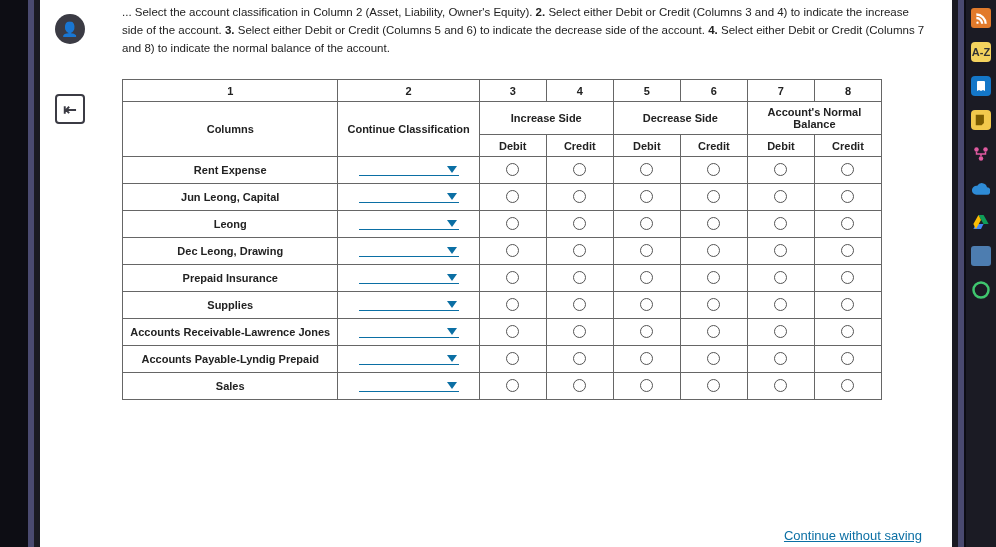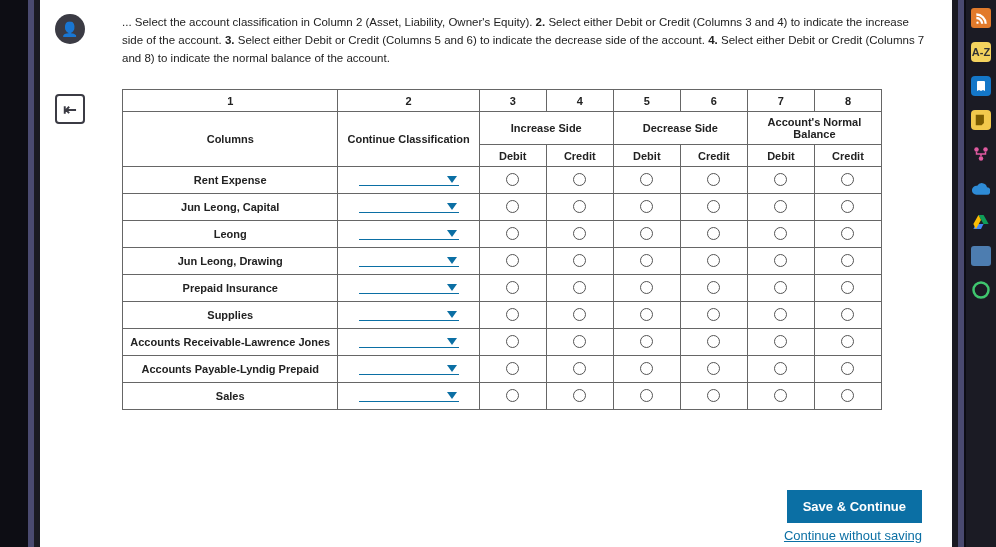--- a/index.html
+++ b/index.html
@@ -4,21 +4,21 @@
 <style>
 * { box-sizing: border-box; margin: 0; padding: 0; }
 html, body { width: 996px; height: 547px; overflow: hidden; font-family: Arial, Helvetica, sans-serif; background: #0a0a0f; }
 .screen { position: relative; width: 996px; height: 547px; background: #0d0d14; }
 .bezel { position: absolute; left: 28px; top: 0; width: 936px; height: 547px; background: #1a1a22; border-left: 6px solid #4a4a70; border-right: 6px solid #4a4a70; }
 .content-wrap { position: absolute; left: 40px; top: 0; width: 912px; height: 547px; background: #2b2b3d; }
 .left-rail { position: absolute; left: 40px; top: 0; width: 60px; height: 547px; background: #fff; }
 .left-rail .rail-icon { width: 30px; height: 30px; margin: 14px auto; display: flex; align-items: center; justify-content: center; }
 .left-rail .solid-icon { background:#3b3b44; border-radius:50%; color:#fff; font-size:14px; }
 .left-rail .exit-icon { border:2px solid #3b3b44; border-radius:4px; color:#3b3b44; font-size:16px; font-weight:bold; margin-top:50px;}
-.page { position:absolute; left:100px; top:0; width:852px; height:547px; background:#fff; padding: 12px 22px 0 22px; }
+.page { position:absolute; left:100px; top:0; width:852px; height:547px; background:#fff; padding: 2px 22px 0 22px; }
 .instructions { font-size: 11.5px; line-height: 1.55; color: #222; padding-top: 2px; }
 .instructions b { font-weight: bold; }
 table.grid { border-collapse: collapse; margin-top: 22px; width: 760px; font-size: 11px; color:#222; }
 table.grid th, table.grid td { border:1px solid #666; text-align:center; vertical-align:middle; }
 table.grid th { font-weight: bold; padding: 4px 2px; }
 table.grid .numrow th { height:22px; }
 table.grid .hdrrow th { height:22px; }
 table.grid td.acct { text-align:center; padding:0 6px; height:27px; font-weight:bold; width:180px; }
 table.grid td.class { width:118px; }
 table.grid td.radio { width:56px; }
@@ -104,21 +104,21 @@
             <td class="acct">Leong</td>
             <td class="class"><span class="dd"></span></td>
             <td class="radio"><span class="rcirc"></span></td>
             <td class="radio"><span class="rcirc"></span></td>
             <td class="radio"><span class="rcirc"></span></td>
             <td class="radio"><span class="rcirc"></span></td>
             <td class="radio"><span class="rcirc"></span></td>
             <td class="radio"><span class="rcirc"></span></td>
           </tr>
           <tr>
-            <td class="acct">Jun Leong, Drawing</td>
+            <td class="acct">Dec Leong, Drawing</td>
             <td class="class"><span class="dd"></span></td>
             <td class="radio"><span class="rcirc"></span></td>
             <td class="radio"><span class="rcirc"></span></td>
             <td class="radio"><span class="rcirc"></span></td>
             <td class="radio"><span class="rcirc"></span></td>
             <td class="radio"><span class="rcirc"></span></td>
             <td class="radio"><span class="rcirc"></span></td>
           </tr>
           <tr>
             <td class="acct">Prepaid Insurance</td>
@@ -166,21 +166,20 @@
             <td class="radio"><span class="rcirc"></span></td>
             <td class="radio"><span class="rcirc"></span></td>
             <td class="radio"><span class="rcirc"></span></td>
             <td class="radio"><span class="rcirc"></span></td>
             <td class="radio"><span class="rcirc"></span></td>
             <td class="radio"><span class="rcirc"></span></td>
           </tr>
         </tbody>
     </table>
 
-    <button class="save-btn">Save &amp; Continue</button>
     <span class="cont-link">Continue without saving</span>
   </div>
 
   <div class="right-rail">
     <div class="ri" style="background:#e27a2b;color:#fff;border-radius:3px;">
       <svg width="14" height="14" viewBox="0 0 24 24">
           <path fill="#fff" d="M6 18a2 2 0 1 0 0 4 2 2 0 0 0 0-4zM4 10v4a8 8 0 0 1 8 8h4A12 12 0 0 0 4 10zm0-6v4a14 14 0 0 1 14 14h4A18 18 0 0 0 4 4z"></path>
         </svg>
     </div>
     <div class="ri" style="background:#f4d35e;color:#333;">A-Z</div>

